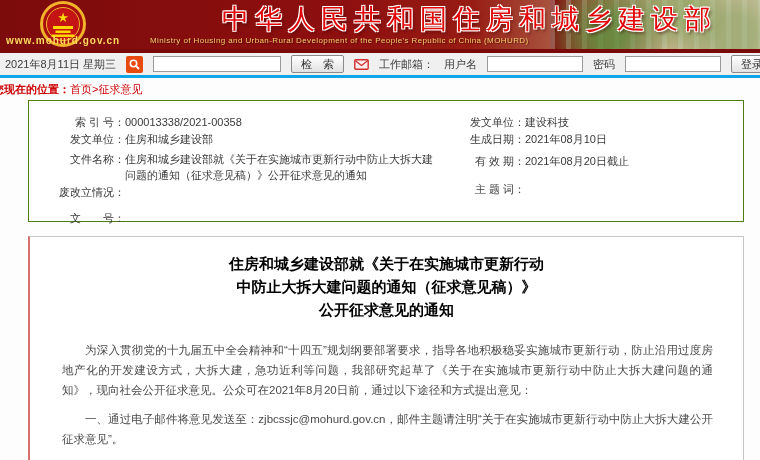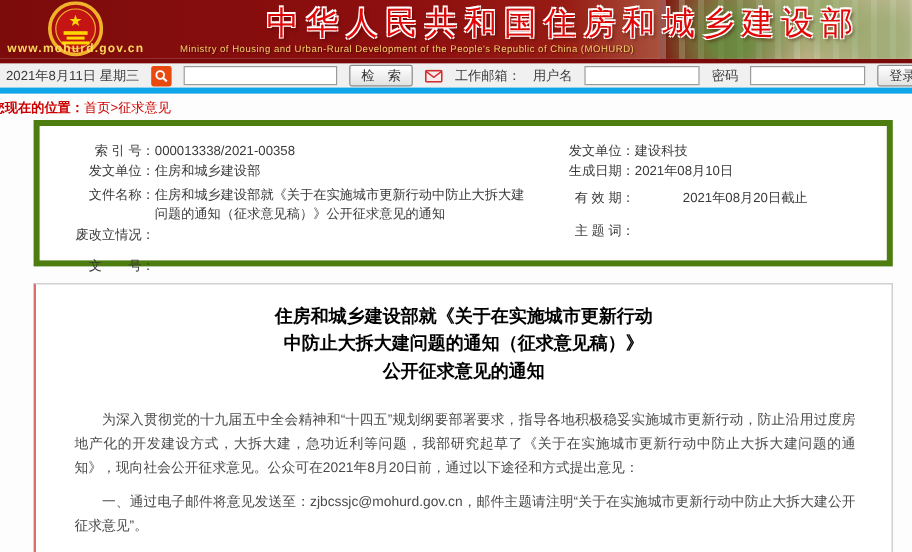--- a/index.html
+++ b/index.html
@@ -33,21 +33,21 @@
     font-size:27px;font-weight:normal;color:#e20707;letter-spacing:6px;
     text-shadow:-1px -1px 0 #fff,1px -1px 0 #fff,-1px 1px 0 #fff,1px 1px 0 #fff,2px 3px 3px rgba(60,0,0,.55);
   }
   .header-sub{
     position:absolute;left:150px;top:36px;font-size:8px;color:#f0cf6a;
     letter-spacing:.4px;white-space:nowrap;text-shadow:1px 1px 1px rgba(60,0,0,.6);
   }
   
   .toolbar{
     position:absolute;top:53px;left:0;width:760px;height:25px;
-    background:#f0f0f0;border-bottom:5px solid #0ea5e9;
+    background:#f0f0f0;border-bottom:3px solid #0ea5e9;
     display:flex;align-items:center;gap:10px;padding:0 0 0 5px;box-sizing:border-box;
     font-size:11px;color:#3c3c3c;white-space:nowrap;
   }
   .tb-input{height:14px;border:1px solid #9a9a9a;background:#fff;font-size:11px;padding:0 3px;}
   .tb-input.search{width:120px;}
   .tb-input.user{width:88px;}
   .tb-input.pass{width:88px;}
   .tb-btn{
     height:18px;padding:0 9px;font-size:11px;color:#333;
     background:linear-gradient(#ffffff,#e2e2e2);border:1px solid #8a8a8a;border-radius:2px;
@@ -60,29 +60,29 @@
   .mail-icon,.caret-icon,.rss-icon{display:inline-flex;align-items:center;flex:none;}
   
   .breadcrumb{
     position:absolute;top:82px;left:-7px;font-size:11px;color:#cc0000;white-space:nowrap;
   }
   .breadcrumb .bc-prefix{font-weight:bold;}
   .breadcrumb a{color:#cc0000;text-decoration:none;}
   
   .meta-box{
     position:absolute;top:100px;left:28px;width:716px;height:122px;box-sizing:border-box;
-    background:#fff;border:5px solid #4d7c0f;
+    background:#fff;border:1px solid #4d7c0f;
   }
   .meta-grid{display:flex;padding:13px 8px 0 14px;}
   .meta-col-left{width:400px;flex:none;}
   .meta-col-right{flex:1;}
   .meta-row{display:flex;font-size:11px;color:#3a3a3a;line-height:16px;margin-bottom:1px;}
   .meta-label{width:82px;flex:none;text-align:right;}
   .meta-value{flex:1;}
-  .mt4{margin-top:4px;}.mt6{margin-top:6px;gap:40px;}.mt10{margin-top:10px;}.mt12{margin-top:12px;}
+  .mt4{margin-top:4px;}.mt6{margin-top:6px;}.mt10{margin-top:10px;}.mt12{margin-top:12px;}
   
   .content-box{
     position:absolute;top:236px;left:28px;width:716px;height:260px;box-sizing:border-box;
     background:#fff;border:1px solid #c6c6c6;border-left:2px solid #d97070;
   }
   .article-title{
     margin:15px 20px 0;text-align:center;font-weight:bold;font-size:15px;
     color:#000000;line-height:23px;
   }
   .article-body{padding:19px 30px 0 32px;}

